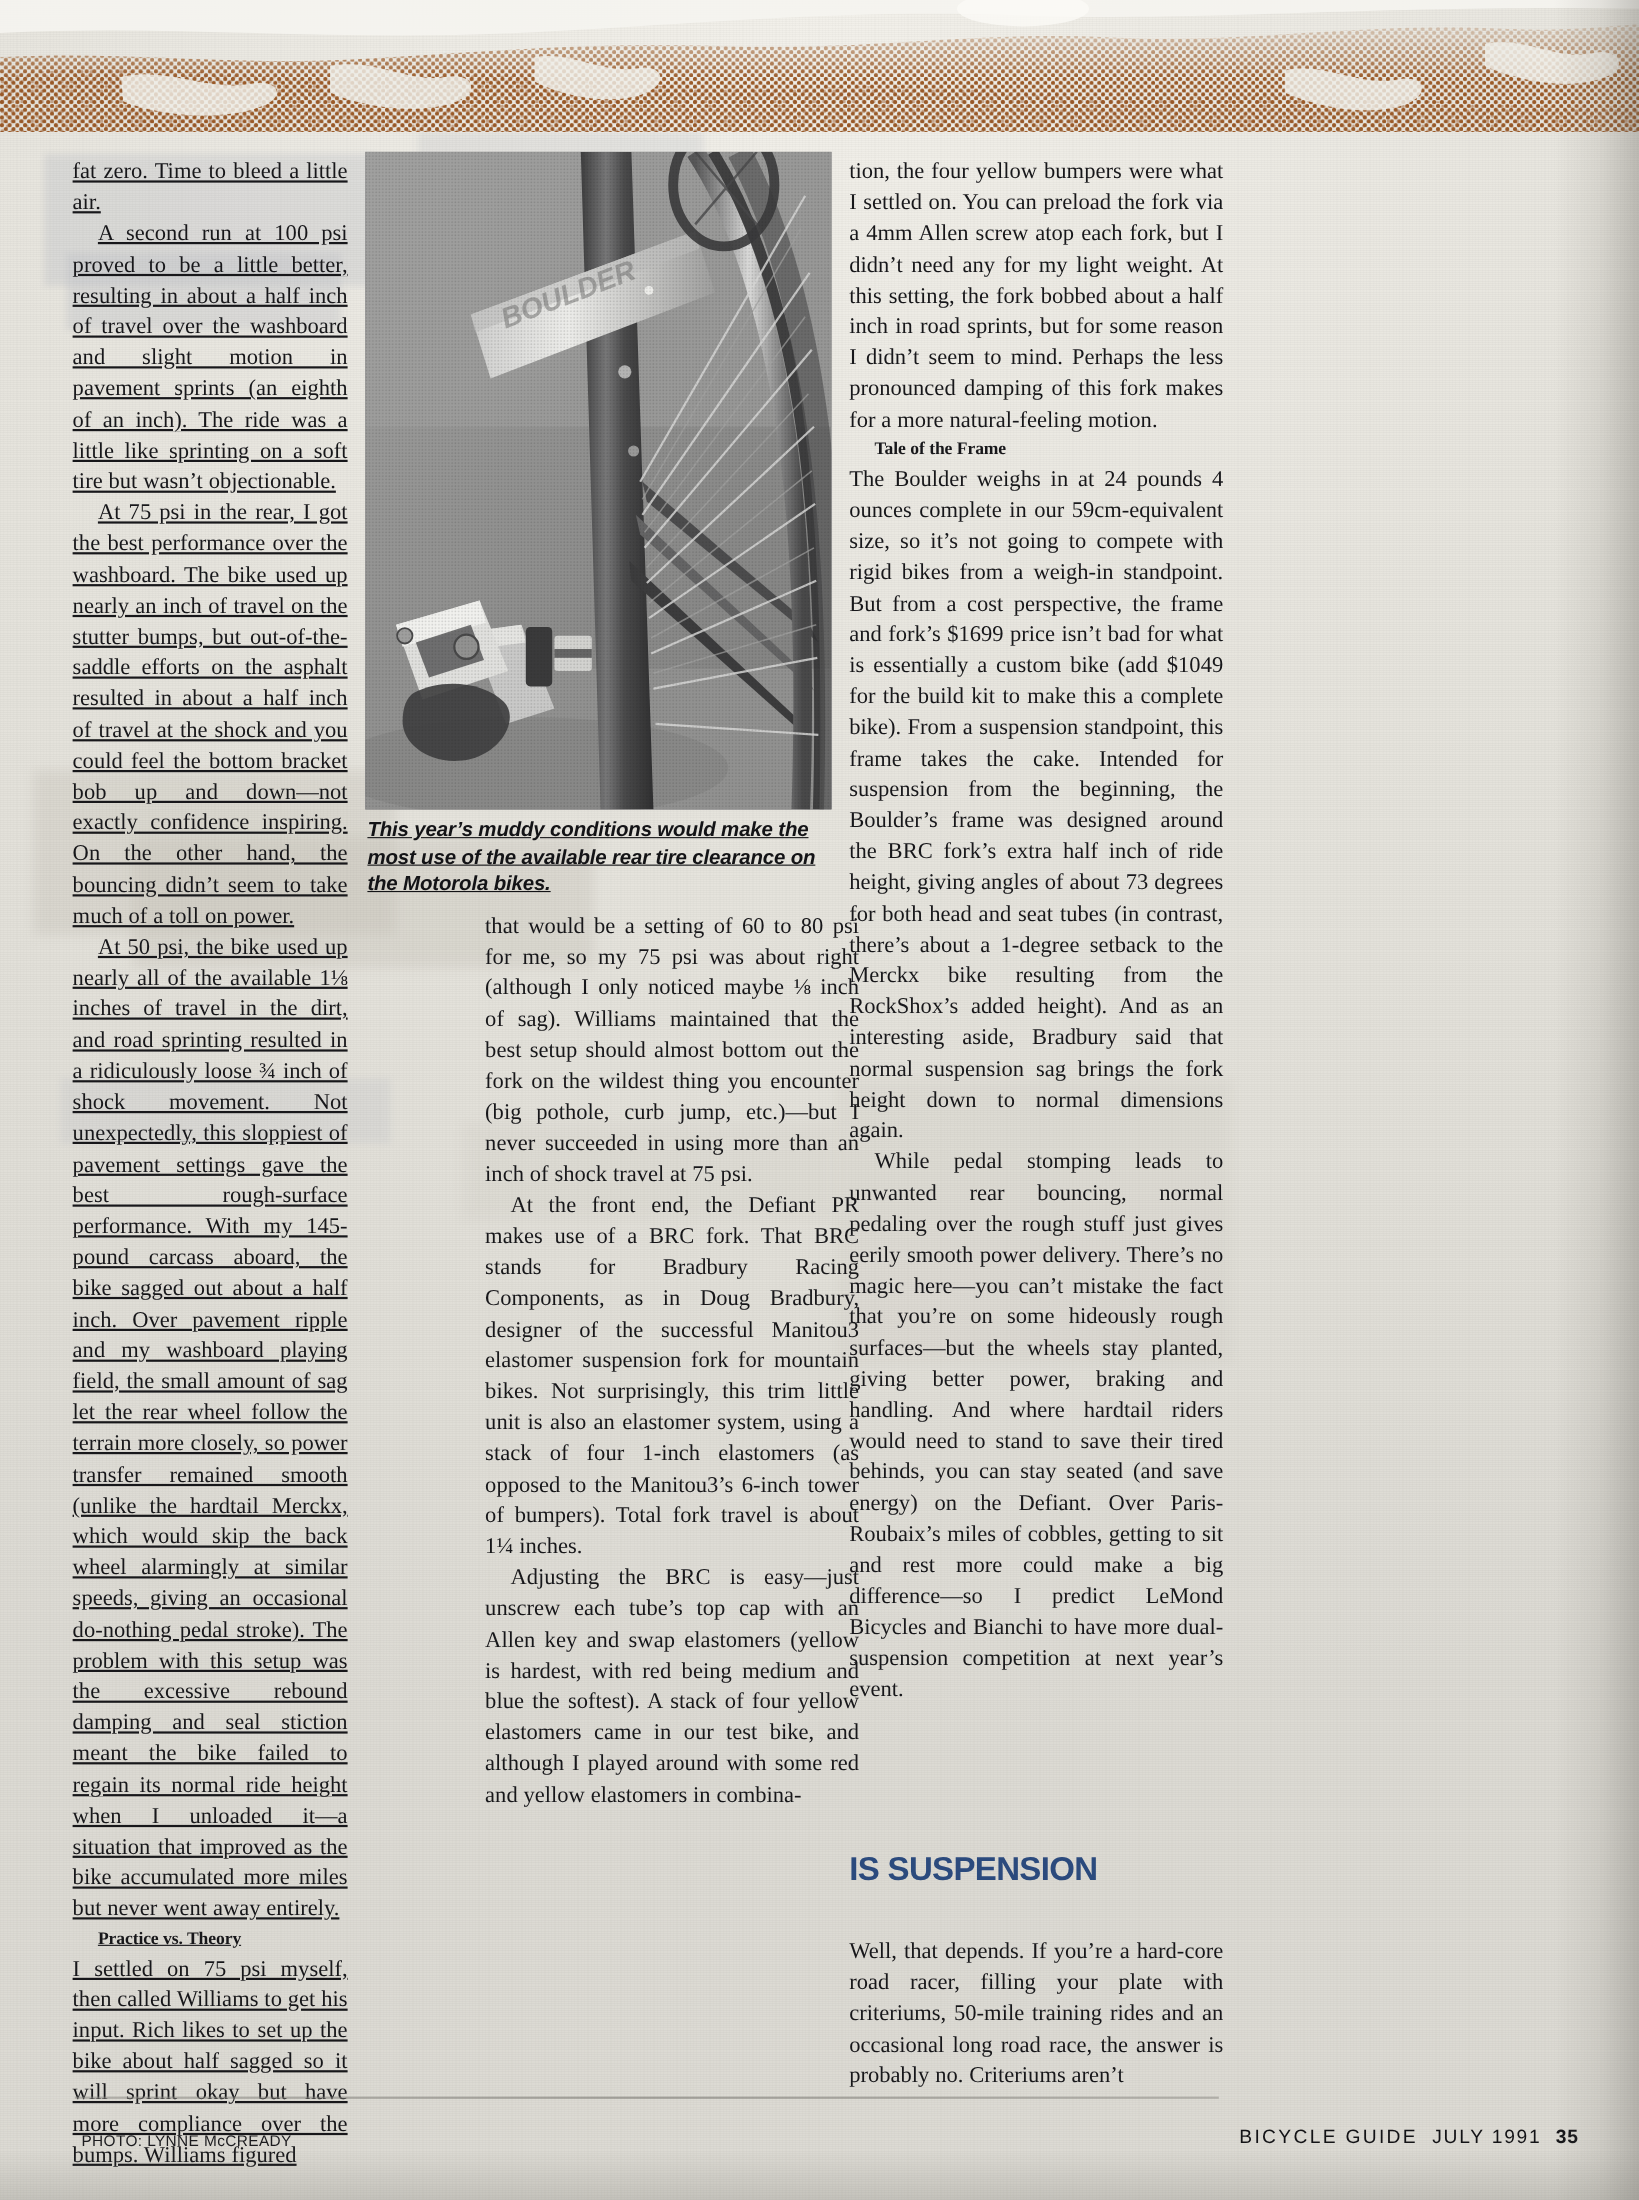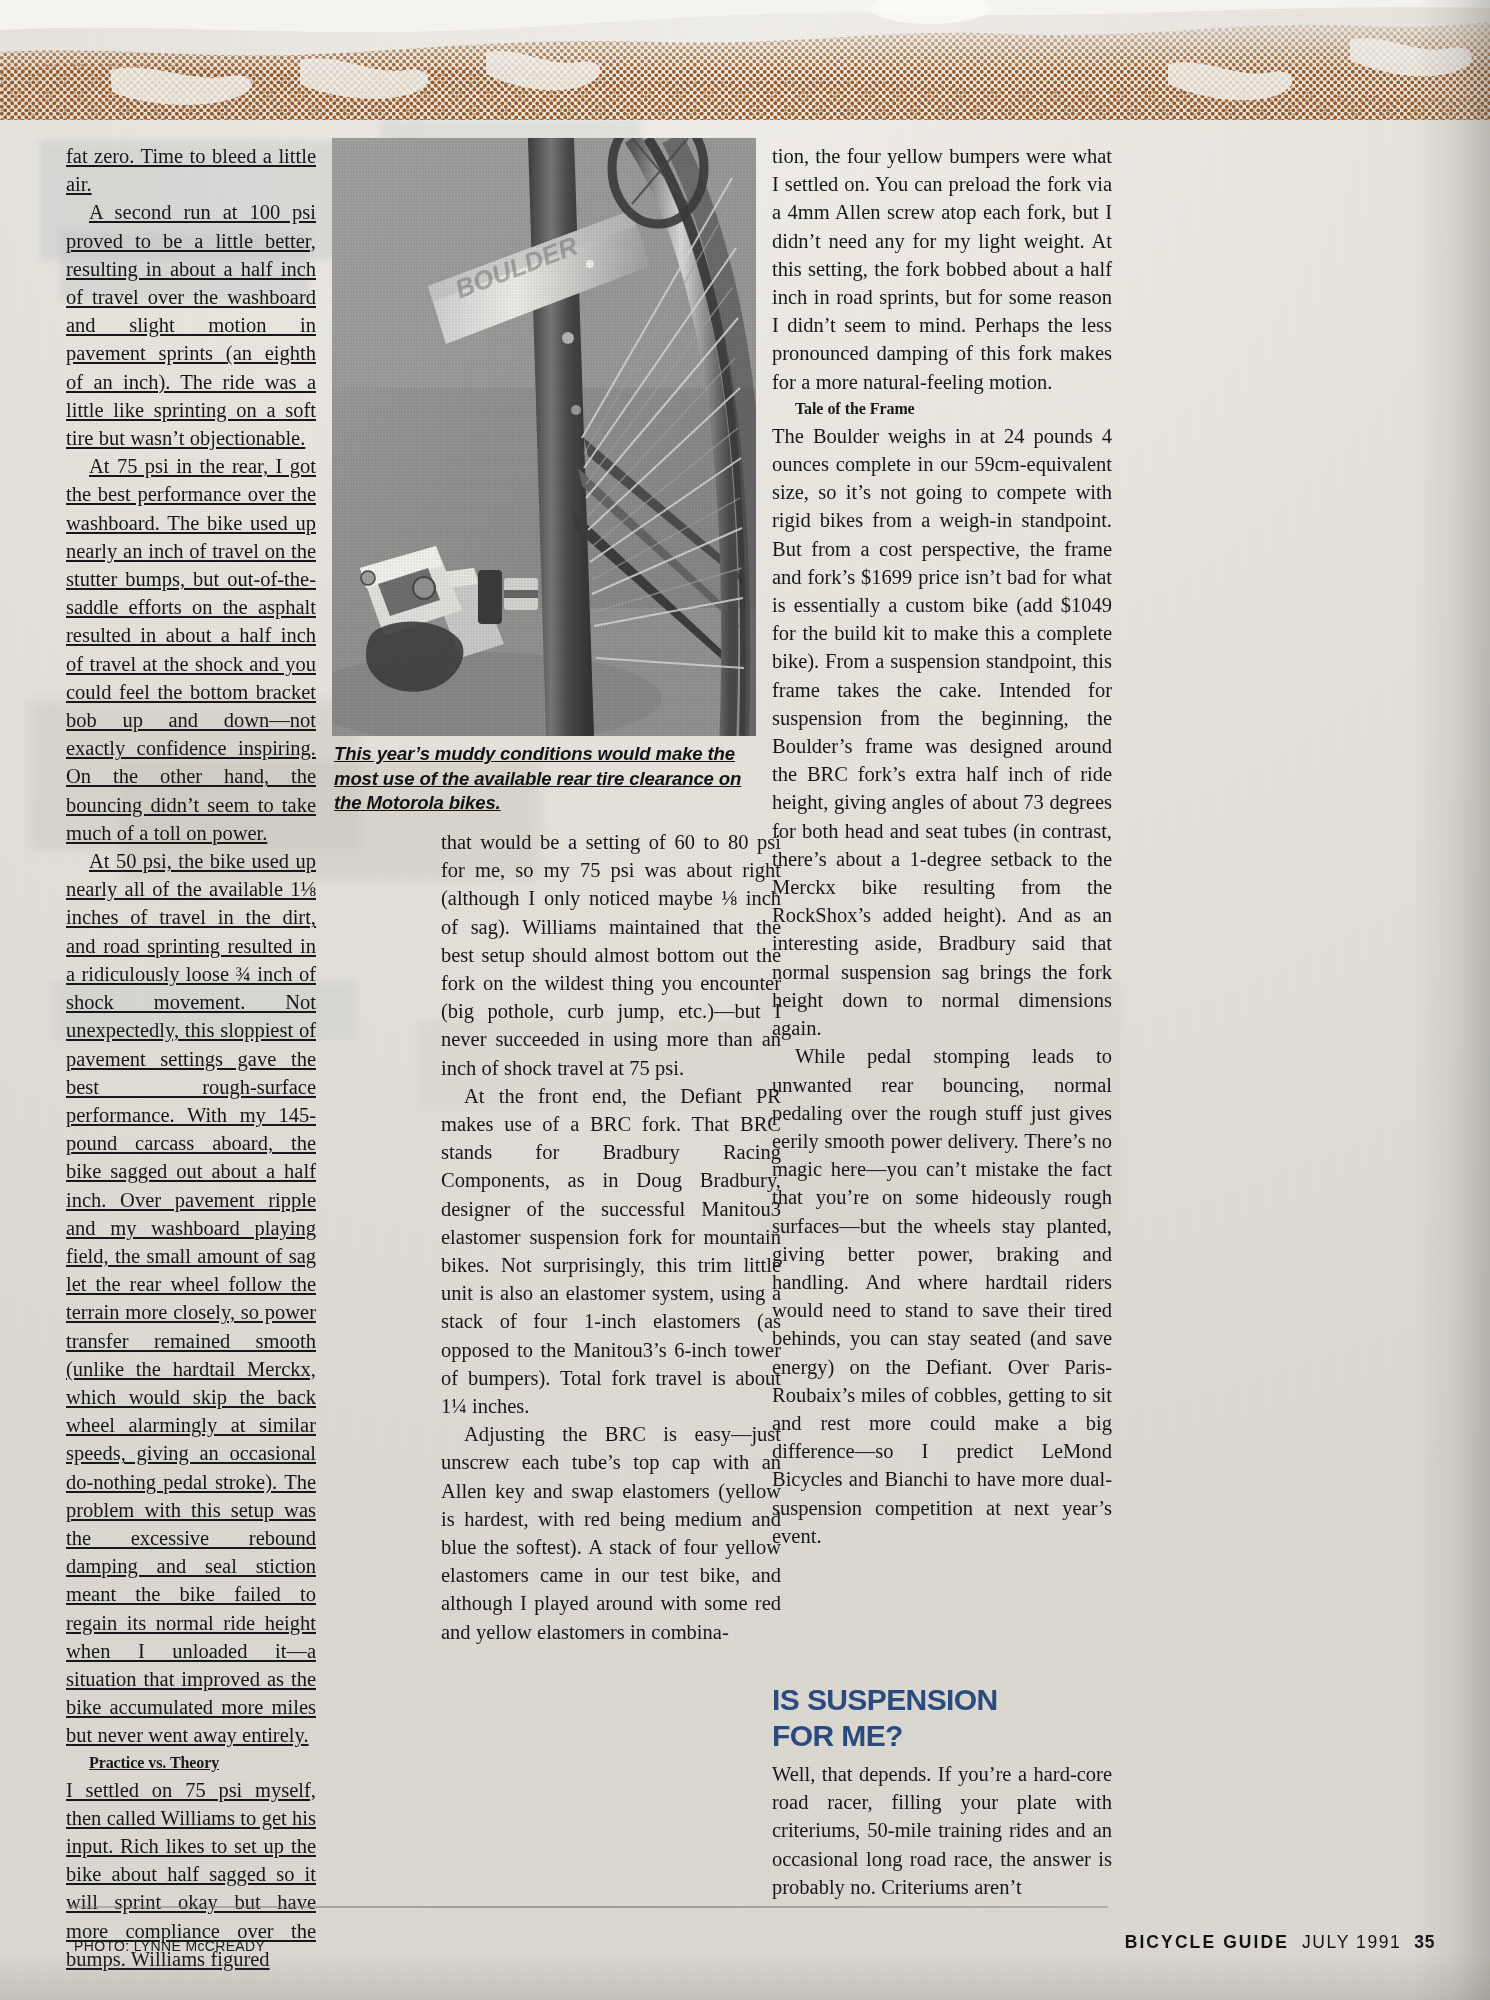--- a/index.html
+++ b/index.html
@@ -108,21 +108,21 @@
     position:absolute;left:74px;top:1938px;
     font-family:"Liberation Sans", sans-serif;
     font-size:14px;color:#1b1b1e;letter-spacing:.35px;
   }
   #folio{
     position:absolute;right:55px;top:1932px;
     font-family:"Liberation Sans", sans-serif;
     font-size:17.5px;color:#131316;letter-spacing:1.6px;
     white-space:nowrap;
   }
-  #folio b{font-weight:bold;letter-spacing:2.1px;}
+  #folio b{font-weight:normal;letter-spacing:2.1px;}
   #folio .num{font-weight:bold;letter-spacing:.6px;}
 </style>
 </head>
 <body>
 
 <div id="page">
 
   <div id="ghosts">
     <div class="ghost" style="left:40px;  top:140px; width:300px;height:120px;"></div>
     <div class="ghost" style="left:60px;  top:230px; width:250px;height:70px;"></div>
@@ -317,21 +317,20 @@
 
   <div id="col3" class="col">
     <p class="noind">tion, the four yellow bumpers were what I settled on. You can preload the fork via a 4mm Allen screw atop each fork, but I didn’t need any for my light weight. At this setting, the fork bobbed about a half inch in road sprints, but for some reason I didn’t seem to mind. Perhaps the less pronounced damping of this fork makes for a more natural-feeling motion.</p>
     <p class="sub">Tale of the Frame</p>
     <p class="noind">The Boulder weighs in at 24 pounds 4 ounces complete in our 59cm-equivalent size, so it’s not going to compete with rigid bikes from a weigh-in standpoint. But from a cost perspective, the frame and fork’s $1699 price isn’t bad for what is essentially a custom bike (add $1049 for the build kit to make this a complete bike). From a suspension standpoint, this frame takes the cake. Intended for suspension from the beginning, the Boulder’s frame was designed around the BRC fork’s extra half inch of ride height, giving angles of about 73 degrees for both head and seat tubes (in contrast, there’s about a 1-degree setback to the Merckx bike resulting from the RockShox’s added height). And as an interesting aside, Bradbury said that normal suspension sag brings the fork height down to normal dimensions again.</p>
     <p>While pedal stomping leads to unwanted rear bouncing, normal pedaling over the rough stuff just gives eerily smooth power delivery. There’s no magic here—you can’t mistake the fact that you’re on some hideously rough surfaces—but the wheels stay planted, giving better power, braking and handling. And where hardtail riders would need to stand to save their tired behinds, you can stay seated (and save energy) on the Defiant. Over Paris-Roubaix’s miles of cobbles, getting to sit and rest more could make a big difference—so I predict LeMond Bicycles and Bianchi to have more dual-suspension competition at next year’s event.</p>
   </div>
 
   <div id="bluehead">
     <span class="l1">IS SUSPENSION</span>
-    <span class="l2">FOR ME?</span>
   </div>
   <div class="col" id="col3b" style="left:772px;top:1760px;width:340px;">
     <p class="noind">Well, that depends. If you’re a hard-core road racer, filling your plate with criteriums, 50-mile training rides and an occasional long road race, the answer is probably no. Criteriums aren’t</p>
   </div>
 
   <div id="rule"></div>
   <div id="photocredit">PHOTO: LYNNE McCREADY</div>
   <div id="folio">
     <b>BICYCLE GUIDE</b>&nbsp;&nbsp;<span>JULY 1991</span>&nbsp;&nbsp;<span class="num">35</span>
   </div>

